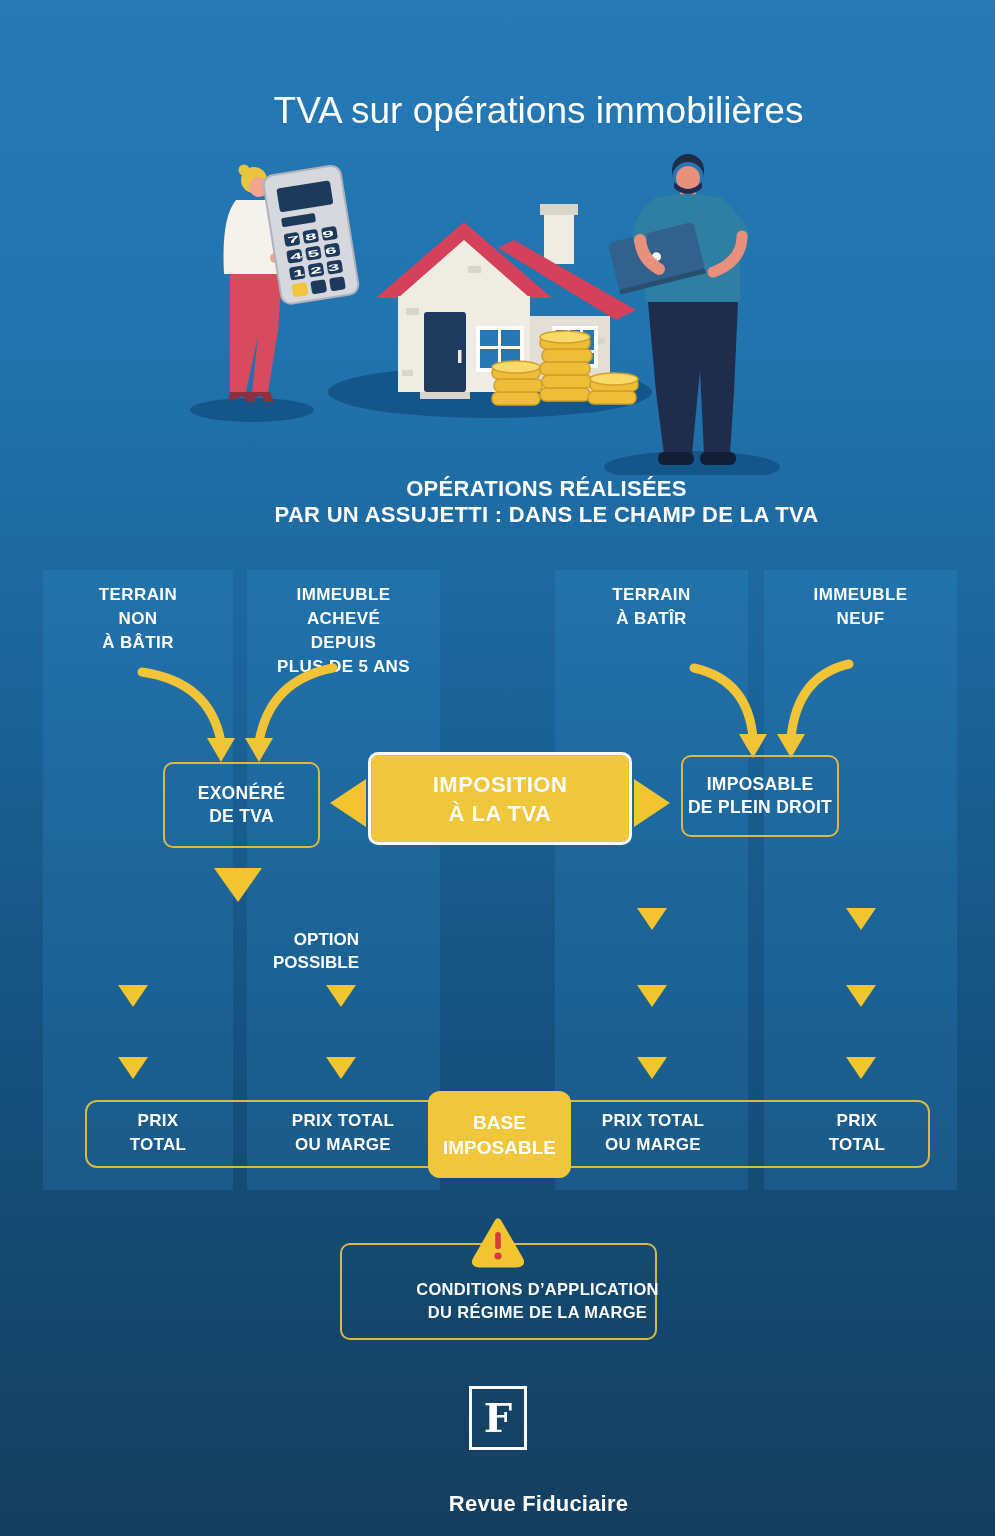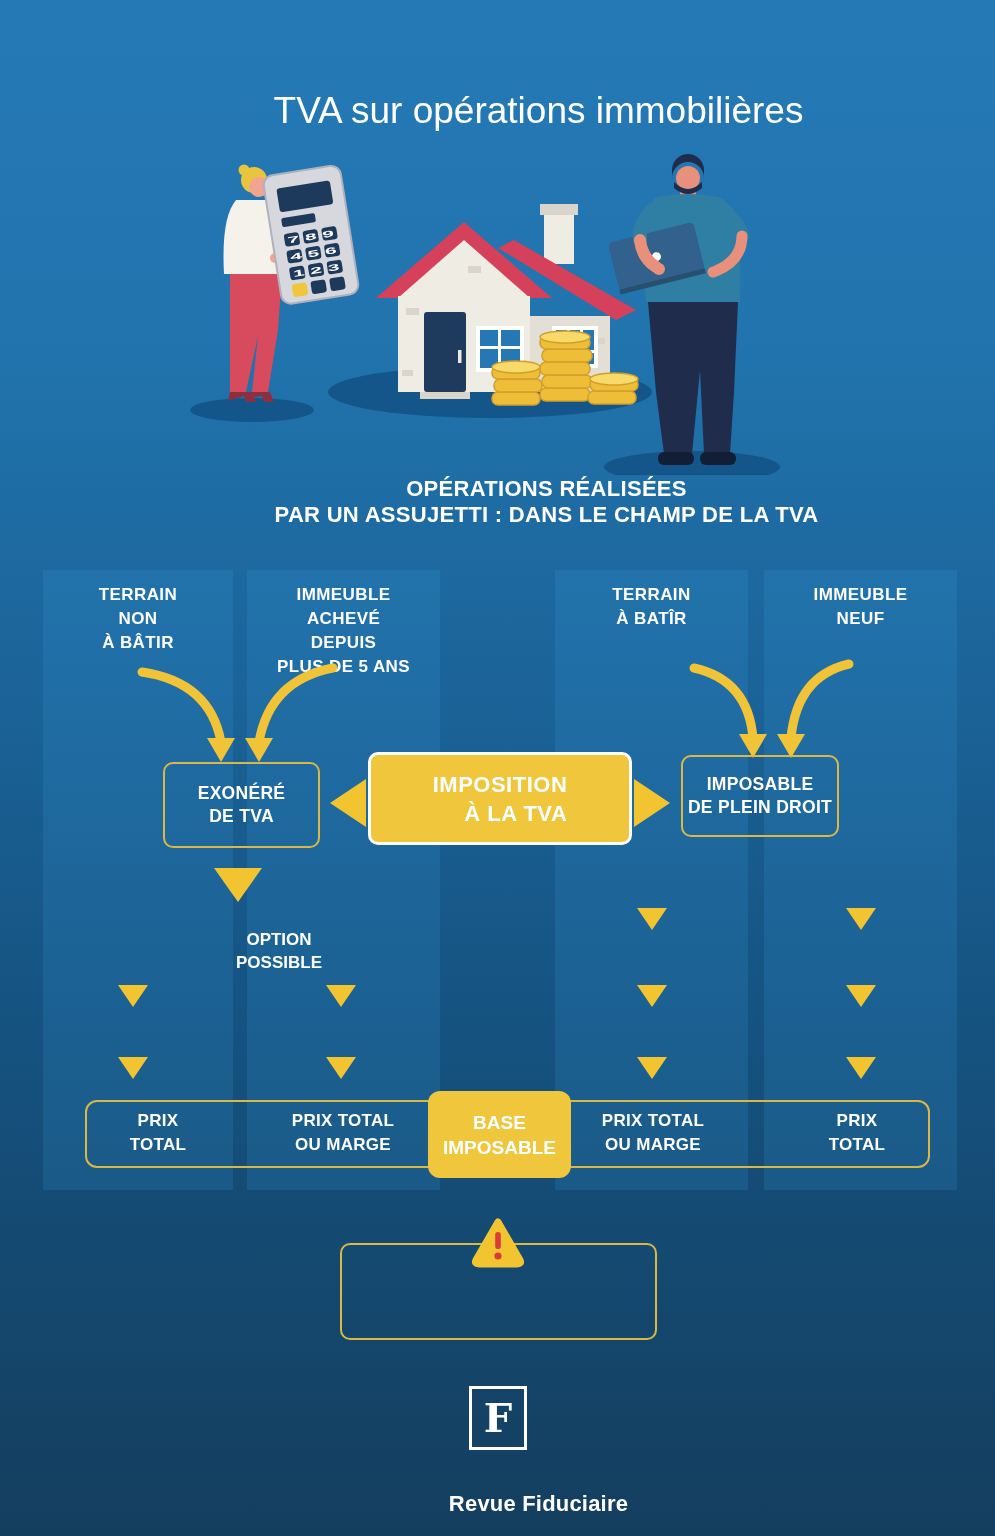--- a/index.html
+++ b/index.html
@@ -10,21 +10,21 @@
   .pre{white-space:pre-line;}
   .ctr{text-align:center;padding-left:41px;}
   #title{left:0;top:86px;width:995px;font-size:37px;line-height:49px;font-weight:400;}
   #subtitle{left:0;top:476px;width:995px;font-size:22px;line-height:26px;font-weight:700;letter-spacing:.3px;margin-left:8px;}
   .col{top:570px;height:620px;background:rgba(64,170,235,0.16);}
   .colhdr{top:583px;font-weight:700;font-size:17px;line-height:24px;letter-spacing:.4px;text-align:center;}
   .outbox{border:2px solid #D9B845;border-radius:10px;display:flex;align-items:center;justify-content:center;
           text-align:center;font-weight:700;font-size:17.5px;line-height:23px;letter-spacing:.3px;}
   .ylwbox{background:#EFC63C;border:3px solid #fff;border-radius:10px;display:flex;align-items:center;justify-content:center;
           text-align:center;font-weight:700;letter-spacing:.5px;color:#fff;}
-  #imposition-box{font-size:22px;line-height:29px;text-align:right;}
+  #imposition-box{font-size:22px;line-height:29px;}
   #option-label{font-weight:700;font-size:17px;line-height:23px;}
   #base-row-box{border:2px solid #D9B845;border-radius:12px;}
   .rowlabel{top:1109px;font-weight:700;font-size:17px;line-height:24px;text-align:center;letter-spacing:.3px;}
   #base-box{background:#EFC63C;border-radius:12px;display:flex;align-items:center;justify-content:center;
             font-weight:700;font-size:19px;line-height:25px;text-align:center;}
   #warning-box{border:2px solid #D9B845;border-radius:10px;}
   #warning-text{font-weight:700;font-size:16.5px;line-height:23px;letter-spacing:.3px;}
   #logo-square{border:3px solid #fff;display:flex;align-items:center;justify-content:center;}
   #logo-monogram{font-family:"DejaVu Serif",serif;font-weight:700;font-size:40px;line-height:40px;}
   #logo-text{font-size:22px;font-weight:700;letter-spacing:.2px;margin-top:39px;}
@@ -208,21 +208,21 @@
     </svg>
   </div>
 
   <div class="abs outbox pre" style="left:163px;top:762px;width:153px;height:82px;" id="exonere-box">EXONÉRÉ
 DE TVA</div>
   <div class="abs ylwbox pre" style="left:368px;top:752px;width:258px;height:87px;" id="imposition-box">IMPOSITION
 À LA TVA</div>
   <div class="abs outbox pre" style="left:681px;top:755px;width:154px;height:78px;" id="imposable-box">IMPOSABLE
 DE PLEIN DROIT</div>
 
-  <div class="abs ctr pre" id="option-label" style="left:158px;top:928px;width:160px;">OPTION
+  <div class="abs ctr pre" id="option-label" style="left:158px;top:928px;width:160px;text-align:right;">OPTION
 POSSIBLE</div>
 
   <div class="abs" id="base-row-box" style="left:85px;top:1100px;width:841px;height:64px;"></div>
   <div class="abs rowlabel pre" style="left:83px;width:150px;">PRIX
 TOTAL</div>
   <div class="abs rowlabel pre" style="left:267px;width:152px;">PRIX TOTAL
 OU MARGE</div>
   <div class="abs rowlabel pre" style="left:577px;width:152px;">PRIX TOTAL
 OU MARGE</div>
   <div class="abs rowlabel pre" style="left:782px;width:150px;">PRIX
@@ -231,19 +231,21 @@
 IMPOSABLE</div>
 
   <div class="abs" id="warning-box" style="left:340px;top:1243px;width:313px;height:93px;"></div>
   <div class="abs" style="left:470px;top:1216px;width:56px;height:52px;">
     <svg width="56" height="52" viewBox="0 0 56 52">
       <path d="M 28 6 L 50 44 Q 52 48 47 48 L 9 48 Q 4 48 6 44 Z" fill="#F2C530" stroke="#F2C530" stroke-width="7" stroke-linejoin="round"></path>
       <rect x="25.2" y="16" width="5.6" height="17" rx="2.8" fill="#D93B3B"></rect>
       <circle cx="28" cy="40" r="3.6" fill="#D93B3B"></circle>
     </svg>
   </div>
+  <div class="abs ctr pre" id="warning-text" style="left:340px;top:1278px;width:313px;">CONDITIONS D’APPLICATION
+DU RÉGIME DE LA MARGE</div>
 
   <div class="abs" id="logo-square" style="left:469px;top:1386px;width:52px;height:58px;">
     <span id="logo-monogram">F</span>
   </div>
   <div class="abs ctr" id="logo-text" style="left:0;top:1452px;width:995px;">Revue Fiduciaire</div>
 
 </div>
 
 </body></html>

